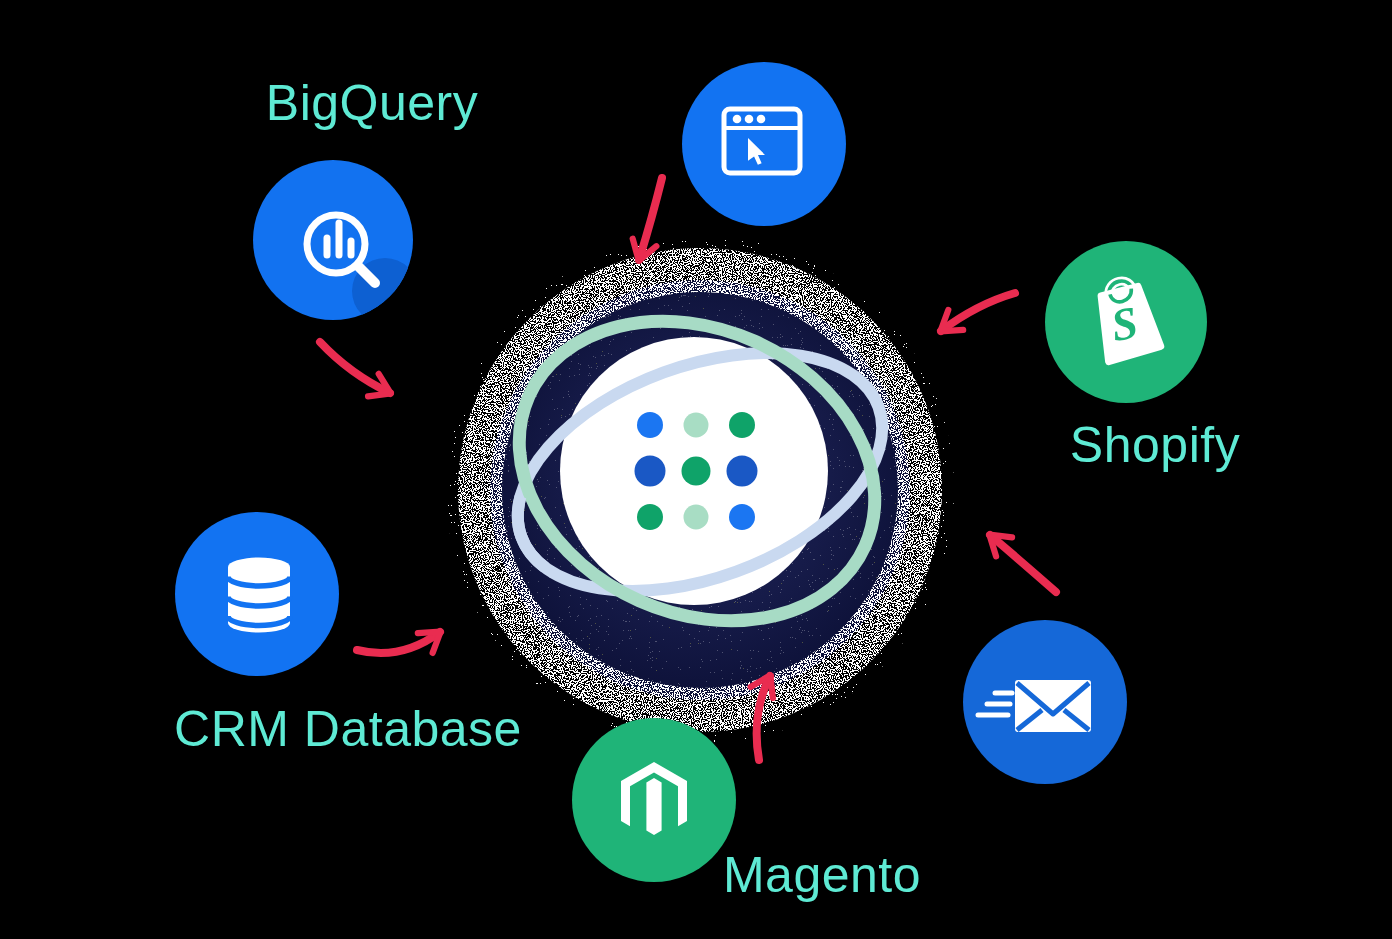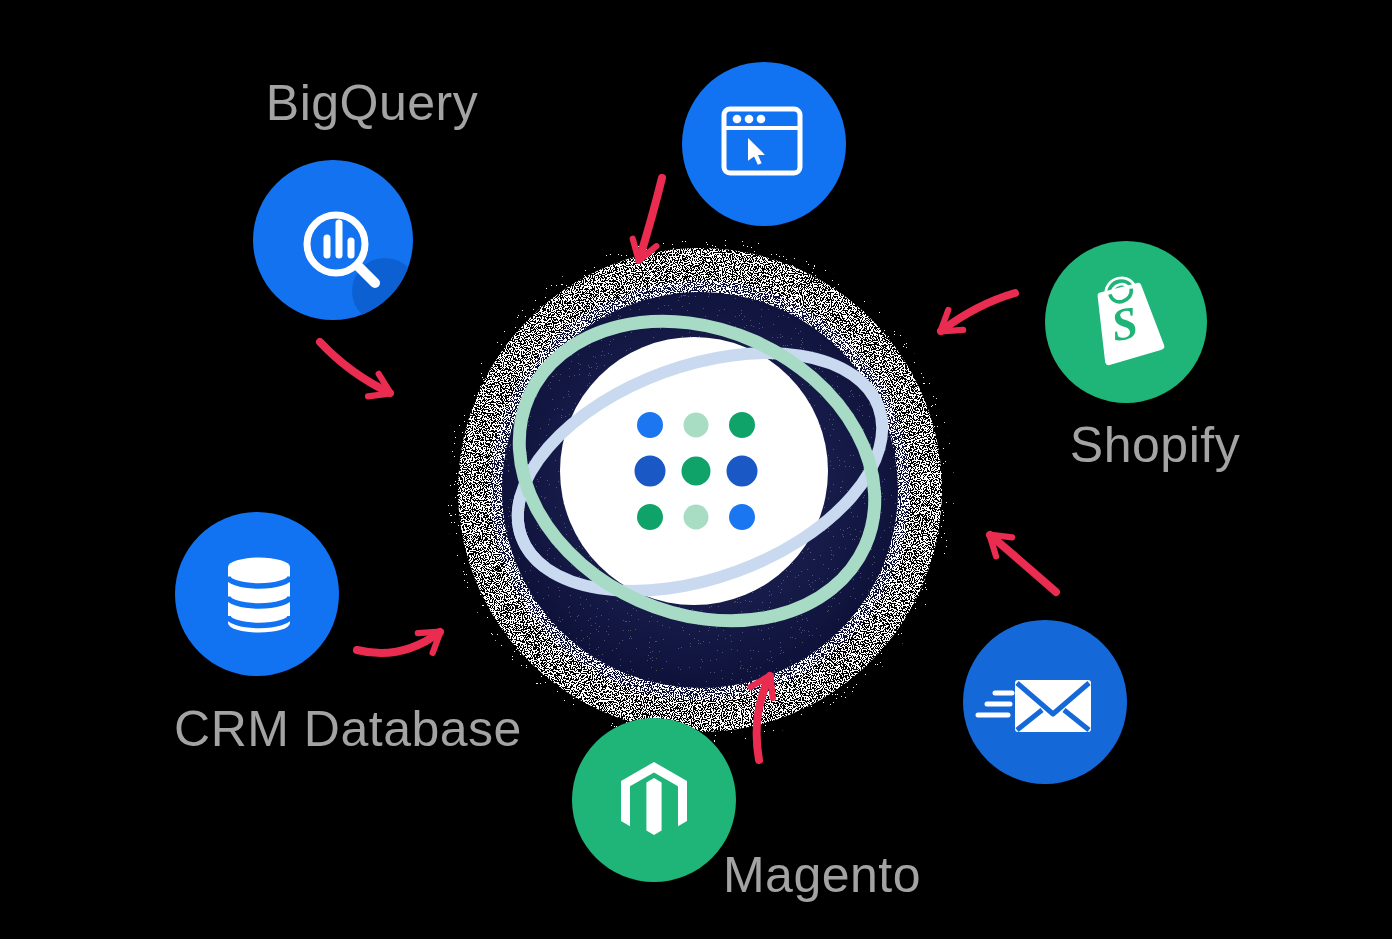--- a/index.html
+++ b/index.html
@@ -5,21 +5,21 @@
   html,body{margin:0;padding:0;background:#000;}
   .stage{
     position:relative;width:1392px;height:939px;overflow:hidden;
     background:#000;font-family:"Liberation Sans",sans-serif;
   }
   .backdrop{position:absolute;left:0;top:0;}
   .node{position:absolute;width:166px;height:166px;}
   .node svg{display:block;}
   .node-label{
     position:absolute;transform:translateX(-50%);
-    font-size:50px;letter-spacing:0.5px;color:#a3a3a3;
+    font-size:50px;letter-spacing:0.5px;color:#5eead4;
     white-space:nowrap;line-height:1.1;
   }
 </style>
 </head>
 <body>
 
 <div class="stage">
 
   <svg class="backdrop" width="1392" height="939" viewBox="0 0 1392 939">
     <defs>

